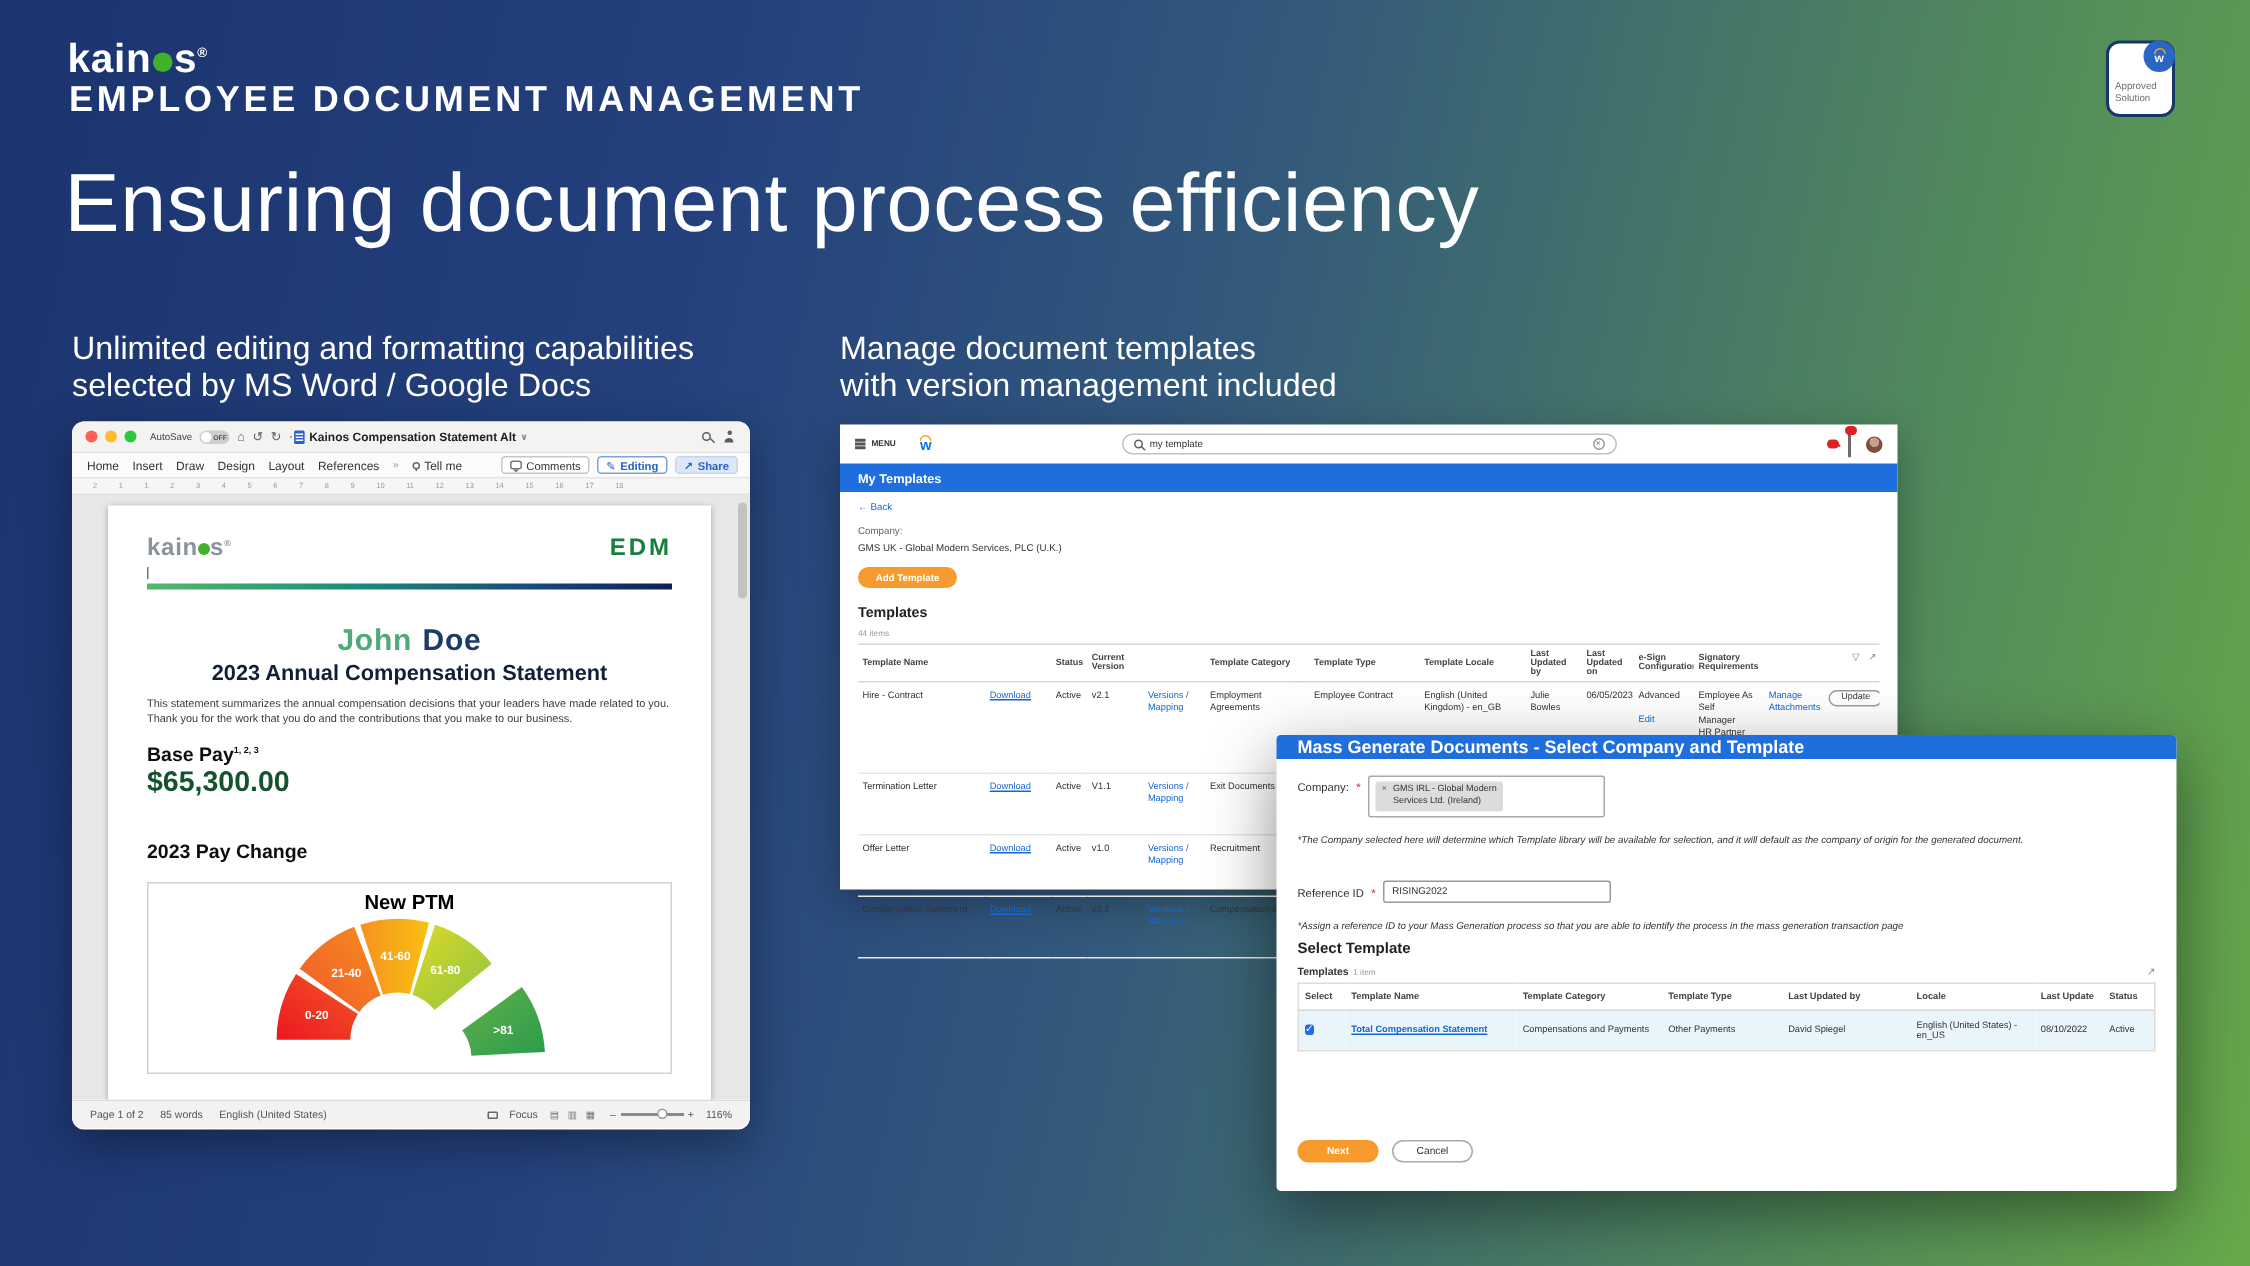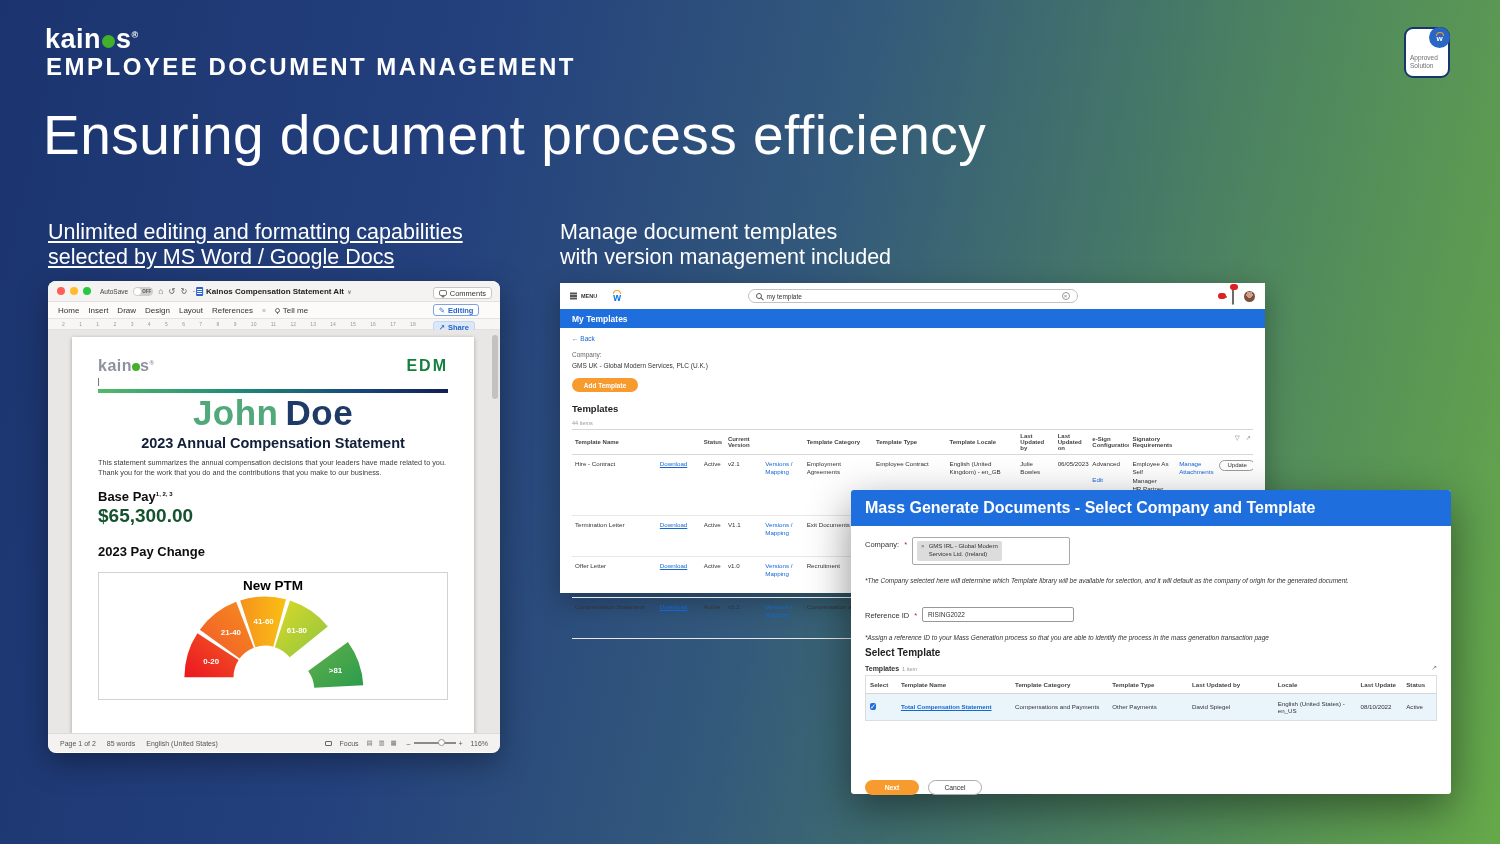--- a/index.html
+++ b/index.html
@@ -8,21 +8,21 @@
     background:linear-gradient(102deg,#1b346f 0%,#24417d 30%,#33597b 52%,#4a7f63 74%,#66a949 100%); }
   .abs { position:absolute; }
 
   
   .brand { left:45px; top:24px; color:#fff; font-size:27px; font-weight:bold; letter-spacing:.5px; }
   .brand .dot { display:inline-block; width:13px; height:13px; border-radius:50%; background:#43b02a; margin:0 1px; }
   .brand sup { font-size:9px; }
   .product { left:46px; top:53px; color:#fff; font-size:24px; font-weight:bold; letter-spacing:2.5px; }
   .main-title { left:43px; top:103px; color:#fff; font-size:55px; font-weight:400; letter-spacing:.5px; }
   .caption { color:#fff; font-size:21.5px; line-height:1.14; }
-  .cap-left { left:48px; top:220px;text-decoration:underline; }
+  .cap-left { left:48px; top:220px; }
   .cap-right { left:560px; top:220px; }
   .bottom-caption { left:590px; top:701px; width:255px; text-align:right; color:#fff; font-size:23.5px; line-height:1.05; z-index:4; }
 
   
   .badge { left:1404px; top:27px; width:46px; height:51px; background:#fff; border:2.5px solid #17376b; border-radius:9px; z-index:2; }
   .badge-circle { position:absolute; right:-2px; top:-2px; width:21px; height:21px; border-radius:50%; background:#2a66c4; display:flex; flex-direction:column; align-items:center; justify-content:center; }
   .wd-arc { width:8px; height:4px; border:1.5px solid #f7a11d; border-bottom:none; border-radius:8px 8px 0 0; }
   .badge-circle .wchar { color:#fff; font-size:8px; font-weight:bold; line-height:1; margin-top:-1px; }
   .badge-text { position:absolute; left:4px; bottom:6px; font-size:6.5px; color:#707070; line-height:1.2; }
 
@@ -44,46 +44,46 @@
   .mag { width:6px; height:6px; border:1.2px solid #5f5e5d; border-radius:50%; position:relative; }
   .mag::after { content:""; position:absolute; width:3.5px; height:1.2px; background:#5f5e5d; transform:rotate(45deg); right:-3px; bottom:-1.5px; }
   .person { width:8px; height:8px; position:relative; }
   .person::before { content:""; position:absolute; left:2.5px; top:0; width:3px; height:3px; border-radius:50%; background:#5f5e5d; }
   .person::after { content:""; position:absolute; left:1px; bottom:0; width:6px; height:3.5px; border-radius:3px 3px 0 0; background:#5f5e5d; }
   .ww-menubar { position:relative; height:17px; background:#fcfbfa; border-bottom:1px solid #e6e4e2; display:flex; align-items:center; padding:0 10px; gap:9px; font-size:8px; color:#333; }
   .ovf { color:#999; font-size:7px; }
   .bulb { width:5px; height:5px; border:1px solid #666; border-radius:50%; position:relative; }
   .bulb::after { content:""; position:absolute; left:1.2px; bottom:-2px; width:1.2px; height:2px; background:#666; }
   .tellme { display:flex; align-items:center; gap:3px; }
-  .ww-mb-right { position:absolute; right:8px; display:flex; gap:5px; align-items:flex-start;flex-direction:column; }
+  .ww-mb-right { position:absolute; right:8px; display:flex; gap:5px; align-items:flex-end; }
   .pill { height:12px; border:1px solid #c9c7c5; border-radius:3px; padding:0 5px; font-size:7.5px; color:#333; display:flex; align-items:center; gap:3px; background:#fff; }
   .pill.editing { color:#2563c9; border-color:#7ba3e0; font-weight:bold; }
   .pill.share { color:#2563c9; background:#dce8f8; border-color:#c3d7f2; font-weight:bold; }
   .bubble { width:8px; height:6px; border:1px solid #777; border-radius:2px; position:relative; }
   .bubble::after { content:""; position:absolute; left:1px; bottom:-2.5px; border-left:2px solid transparent; border-right:2px solid transparent; border-top:2.5px solid #777; }
   .ww-ruler { height:11px; background:#f7f6f4; border-bottom:1px solid #e3e1df; font-size:5px; color:#999; line-height:11px; padding-left:14px; word-spacing:13px; white-space:nowrap; overflow:hidden; }
   .ww-doc { position:relative; height:403px; background:#e8e7e6; overflow:hidden; }
   .vscroll { position:absolute; right:2px; top:5px; width:6px; height:64px; background:#c3c2c1; border-radius:3px; }
   .page { position:absolute; left:24px; top:7px; width:402px; height:420px; background:#fff; box-shadow:0 1px 4px rgba(0,0,0,.3); padding:20px 26px 0 26px; }
   .page-head { display:flex; justify-content:space-between; align-items:flex-end; }
   .k-doc-logo { font-size:16px; font-weight:bold; color:#8d939e; letter-spacing:.5px; }
   .k-doc-logo .dot { display:inline-block; width:8px; height:8px; border-radius:50%; background:#43b02a; }
   .k-doc-logo sup { font-size:6px; }
   .edm { font-size:16px; font-weight:bold; color:#15803d; letter-spacing:2px; }
   .cursor-bar { width:1px; height:8px; background:#777; margin-top:3px; }
   .pg-divider { height:3.5px; margin-top:3px; background:linear-gradient(90deg,#53b96a 0%,#1d8b78 40%,#17467c 75%,#101f53 100%); }
-  .doc-name { text-align:center; margin-top:0; font-size:35px; font-weight:bold; letter-spacing:.5px; }
+  .doc-name { text-align:center; margin-top:23px; font-size:20px; font-weight:bold; letter-spacing:.5px; }
   .doc-name .first { color:#4fa97a; margin-right:7px; }
   .doc-name .last { color:#1e3a66; }
   .doc-subtitle { text-align:center; font-size:14.5px; font-weight:bold; color:#121f38; margin-top:2px; }
   .doc-intro { font-size:7.3px; color:#3c3c3c; margin-top:7px; line-height:1.45; }
   .section-label { font-size:13px; font-weight:bold; color:#0d0d0d; margin-top:10px; }
   .section-label sup { font-size:6px; font-weight:bold; }
   .amount-lg { font-size:19px; font-weight:bold; color:#14532d; margin-top:1px; }
-  .pay-change { margin-top:17px; }
+  .pay-change { margin-top:27px; }
   .pay-row { display:flex; margin-top:9px; }
   .pay-col1 { width:213px; }
   .mini-label { font-size:9.5px; font-weight:bold; color:#111; }
   .amount-md { font-size:17px; font-weight:bold; color:#a5d7bf; margin-top:1px; }
   .gauge-box { margin-top:13px; border:1px solid #d2d2d2; height:128px; text-align:center; padding-top:5px; }
   .gauge-title { font-size:13.5px; font-weight:bold; color:#000; }
   .ww-status { height:19px; background:#f3f2f1; border-top:1px solid #dddbd9; border-radius:0 0 8px 8px; display:flex; align-items:center; padding:0 12px; gap:11px; font-size:7px; color:#555; }
   .st-right { margin-left:auto; display:flex; align-items:center; gap:8px; }
   .focus-ic { width:7px; height:5px; border:1px solid #666; border-radius:1px; }
   .view-ic { font-size:6.5px; color:#777; letter-spacing:2px; }
@@ -119,21 +119,21 @@
   .tbl-tools { position:absolute; right:12px; top:106px; font-size:6.5px; color:#888; letter-spacing:2px; }
   table.wd-table { width:100%; border-collapse:collapse; table-layout:fixed; margin-top:3px; }
   .wd-table th { font-size:6px; color:#444; text-align:left; font-weight:bold; border-top:1px solid #d6d6d6; border-bottom:1px solid #d6d6d6; padding:3px; vertical-align:middle; overflow:hidden; }
   .wd-table td { font-size:6.2px; color:#333; vertical-align:top; padding:5px 3px; border-bottom:1px solid #e7e7e7; height:41px; overflow:hidden; line-height:1.35; }
   .link { color:#1467d2; } .u { text-decoration:underline; }
   .edit-gap { margin-top:8px; }
   .update-btn { width:36px; height:11px; border:1px solid #9a9a9a; border-radius:6px; font-size:6px; color:#333; background:#fff; display:flex; align-items:center; justify-content:center; }
 
   
   .modal { left:851px; top:490px; width:600px; height:304px; background:#fff; border-radius:3px; box-shadow:0 14px 44px rgba(0,0,0,.45); z-index:5; }
-  .modal-title { height:36px; background:#1f6ede; border-radius:3px 3px 0 0; color:#fff; font-size:16px; font-weight:bold; display:flex; align-items:center; padding-left:14px; }
+  .modal-title { height:16px; background:#1f6ede; border-radius:3px 3px 0 0; color:#fff; font-size:12px; font-weight:bold; display:flex; align-items:center; padding-left:14px; }
   .modal-body { position:relative; padding:11px 14px 0 14px; height:280px; }
   .frow { display:flex; align-items:flex-start; gap:5px; }
   .m-lbl { font-size:7.5px; color:#333; padding-top:3px; }
   .req { color:#cc2222; font-size:7.5px; padding-top:3px; }
   .company-field { width:158px; border:1px solid #a9a9a9; border-radius:2px; padding:3px 4px; display:flex; gap:5px; align-items:flex-start; }
   .chip { background:#dcdcdc; border-radius:2px; padding:2px 4px; font-size:6px; color:#333; display:flex; gap:4px; line-height:1.3; }
   .chip .x { color:#666; }
   .field-menu { margin-left:auto; margin-top:2px; }
   .hamb2 { width:8px; height:1px; background:#777; box-shadow:0 2.5px 0 #777,0 -2.5px 0 #777; margin-top:3px; }
   .note { font-size:6.5px; font-style:italic; color:#333; margin-top:12px; }

